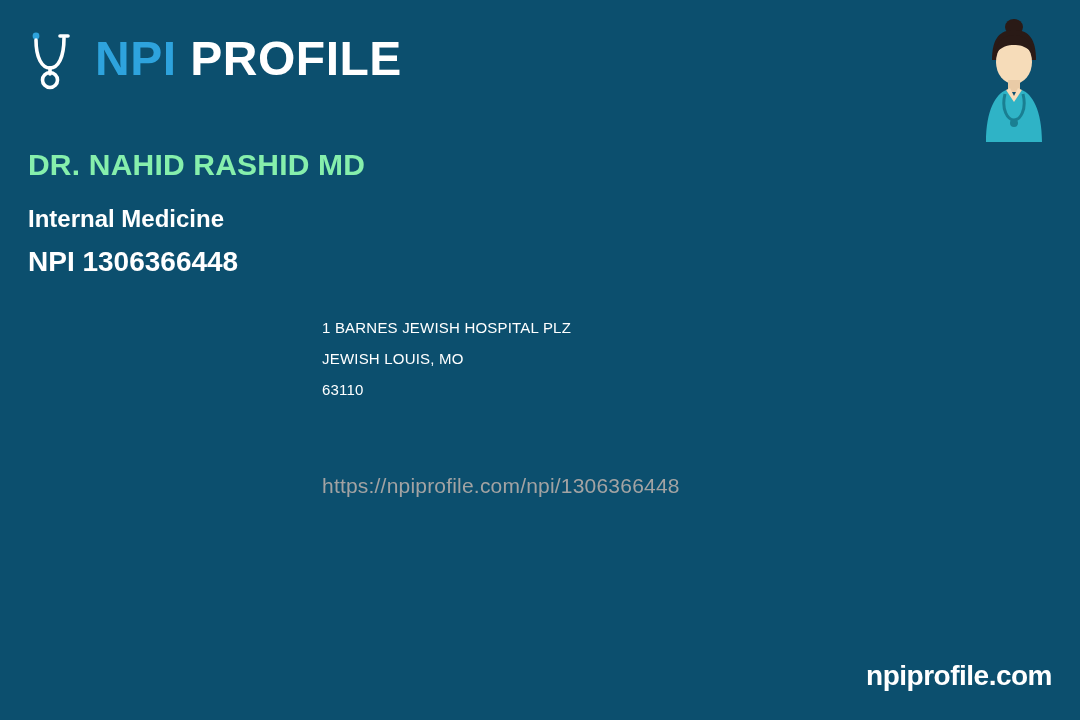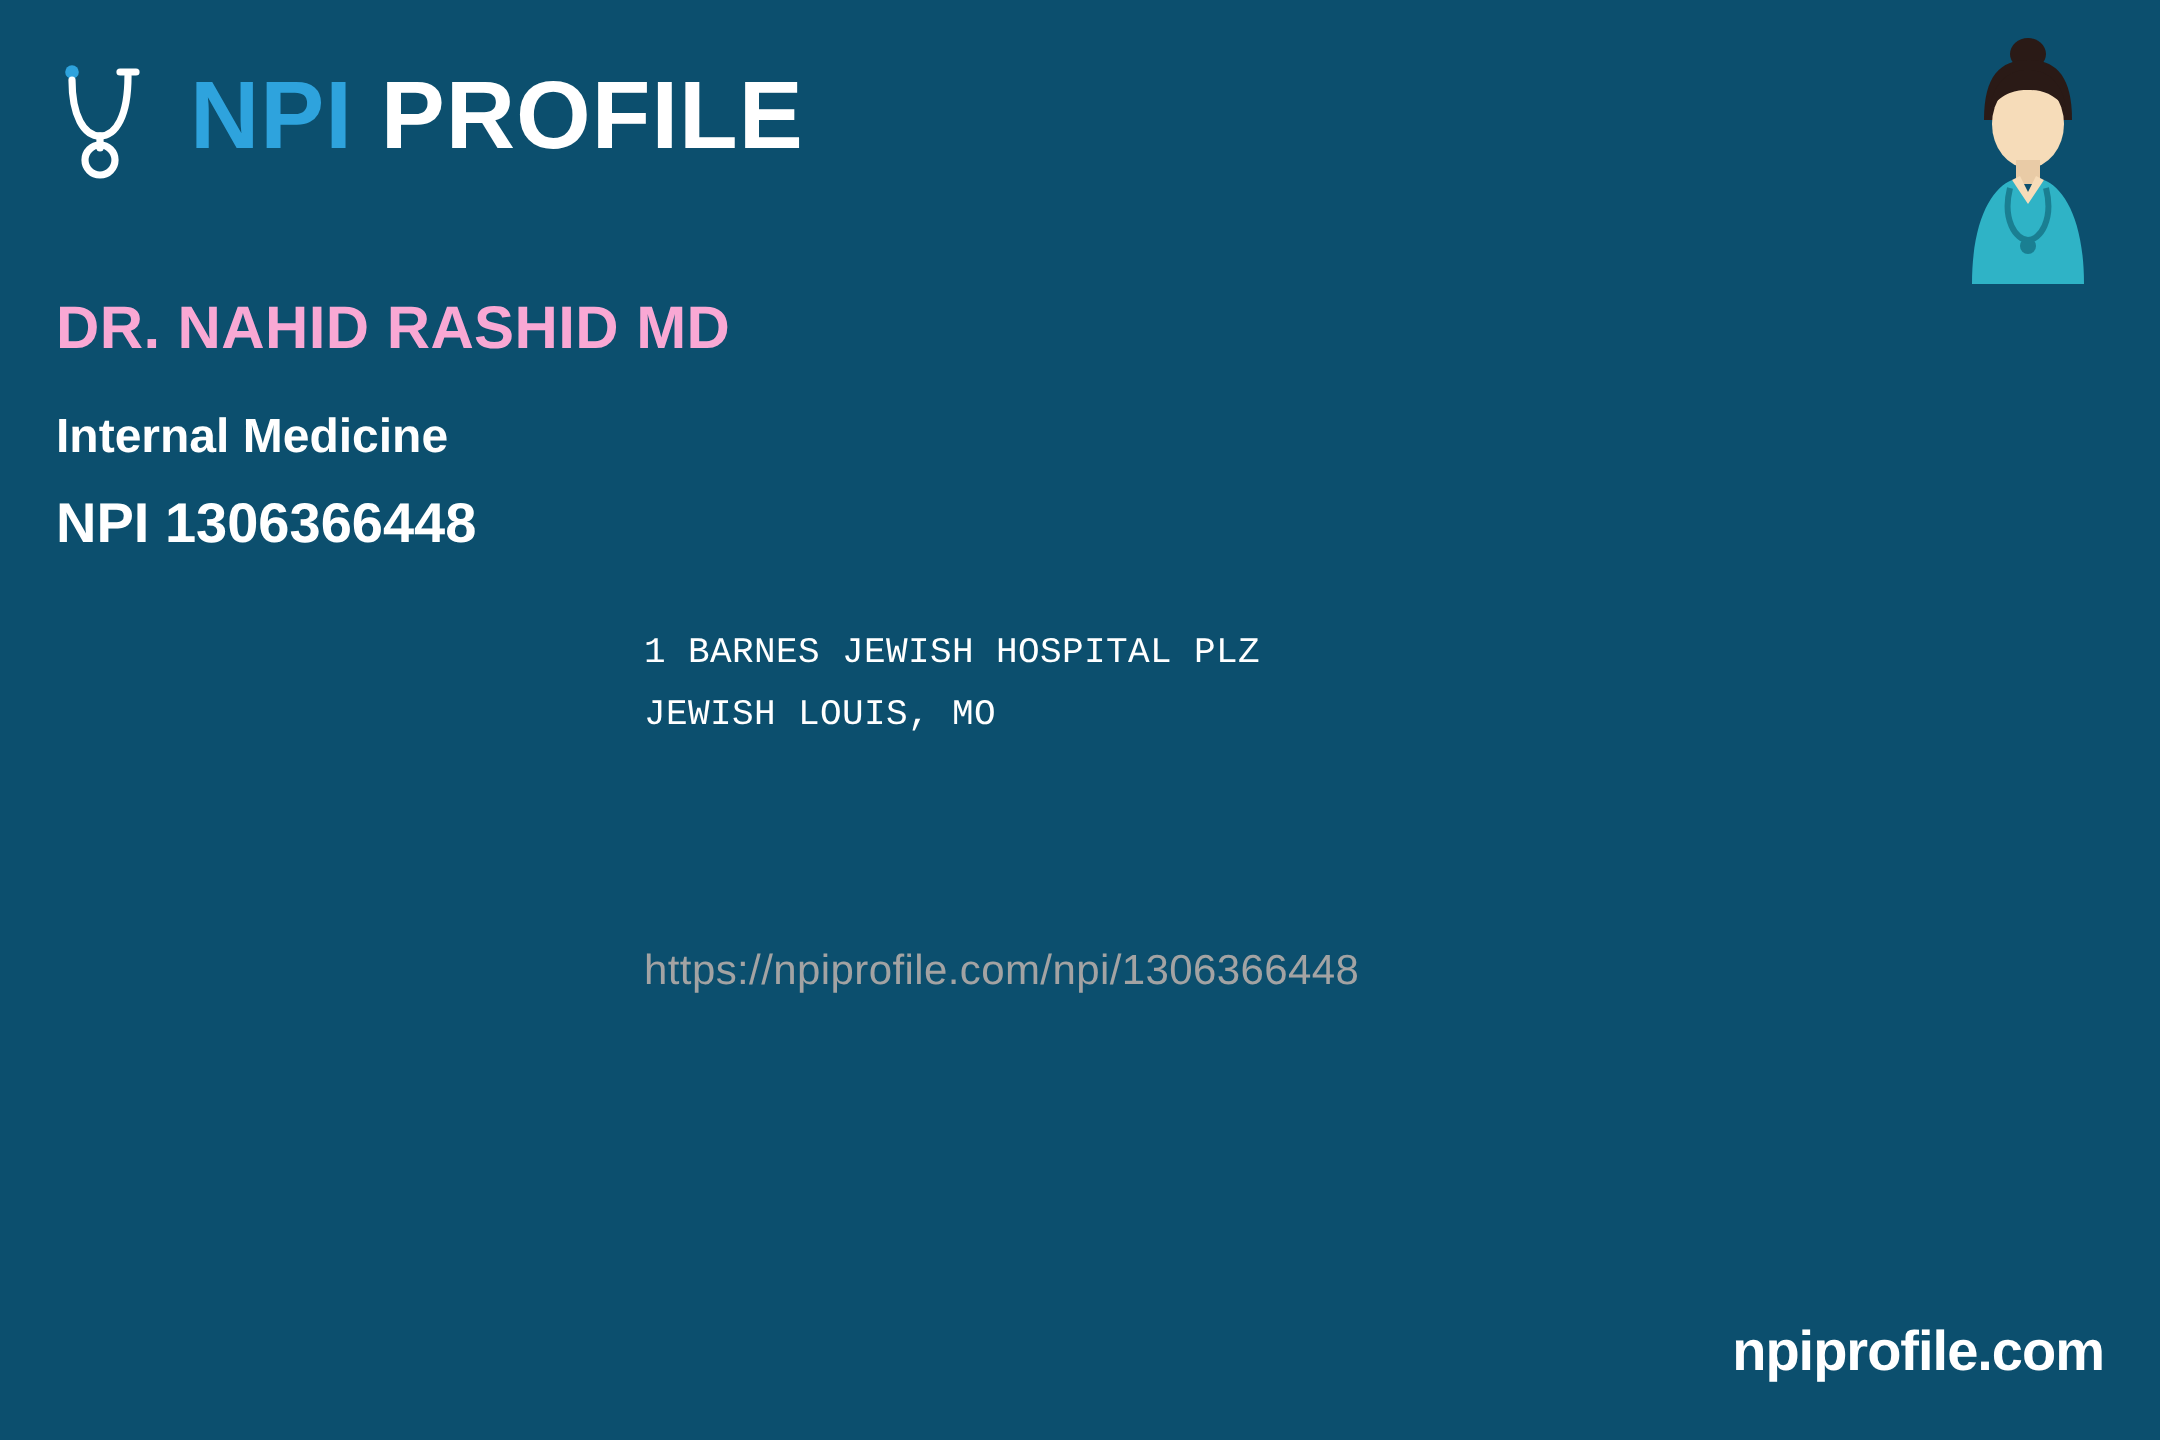--- a/index.html
+++ b/index.html
@@ -48,21 +48,21 @@
     height: 128px;
   }
 
   
   .doctor-name {
     position: absolute;
     top: 148px;
     left: 28px;
     font-size: 30px;
     font-weight: bold;
-    color: #f9a8d4;
+    color: #86efac;
     letter-spacing: 0.2px;
   }
   .specialty {
     position: absolute;
     top: 205px;
     left: 28px;
     font-size: 24px;
     font-weight: bold;
     color: #ffffff;
   }
@@ -76,25 +76,24 @@
   }
 
   
   .address-block {
     position: absolute;
     top: 312px;
     left: 322px;
     color: #ffffff;
   }
   .address-line {
-    font-size: 18px;
+    font-size: 15px;
     line-height: 31px;
     font-weight: normal;
     letter-spacing: 0.2px;
-    font-family: Liberation Mono, monospace;
   }
   .profile-url {
     position: absolute;
     top: 474px;
     left: 322px;
     font-size: 21px;
     color: #a3a3a3;
     letter-spacing: 0.2px;
     text-decoration: none;
   }
@@ -155,17 +154,18 @@
   </svg>
 </div>
 
 <div class="doctor-name">DR. NAHID RASHID MD</div>
 <div class="specialty">Internal Medicine</div>
 <div class="npi-number">NPI 1306366448</div>
 
 <div class="address-block">
   <div class="address-line">1 BARNES JEWISH HOSPITAL PLZ</div>
   <div class="address-line">JEWISH LOUIS, MO</div>
+  <div class="address-line">63110</div>
 </div>
 
 <a class="profile-url" href="#">https://npiprofile.com/npi/1306366448</a>
 
 <div class="footer-site">npiprofile.com</div>
 
 </body></html>

